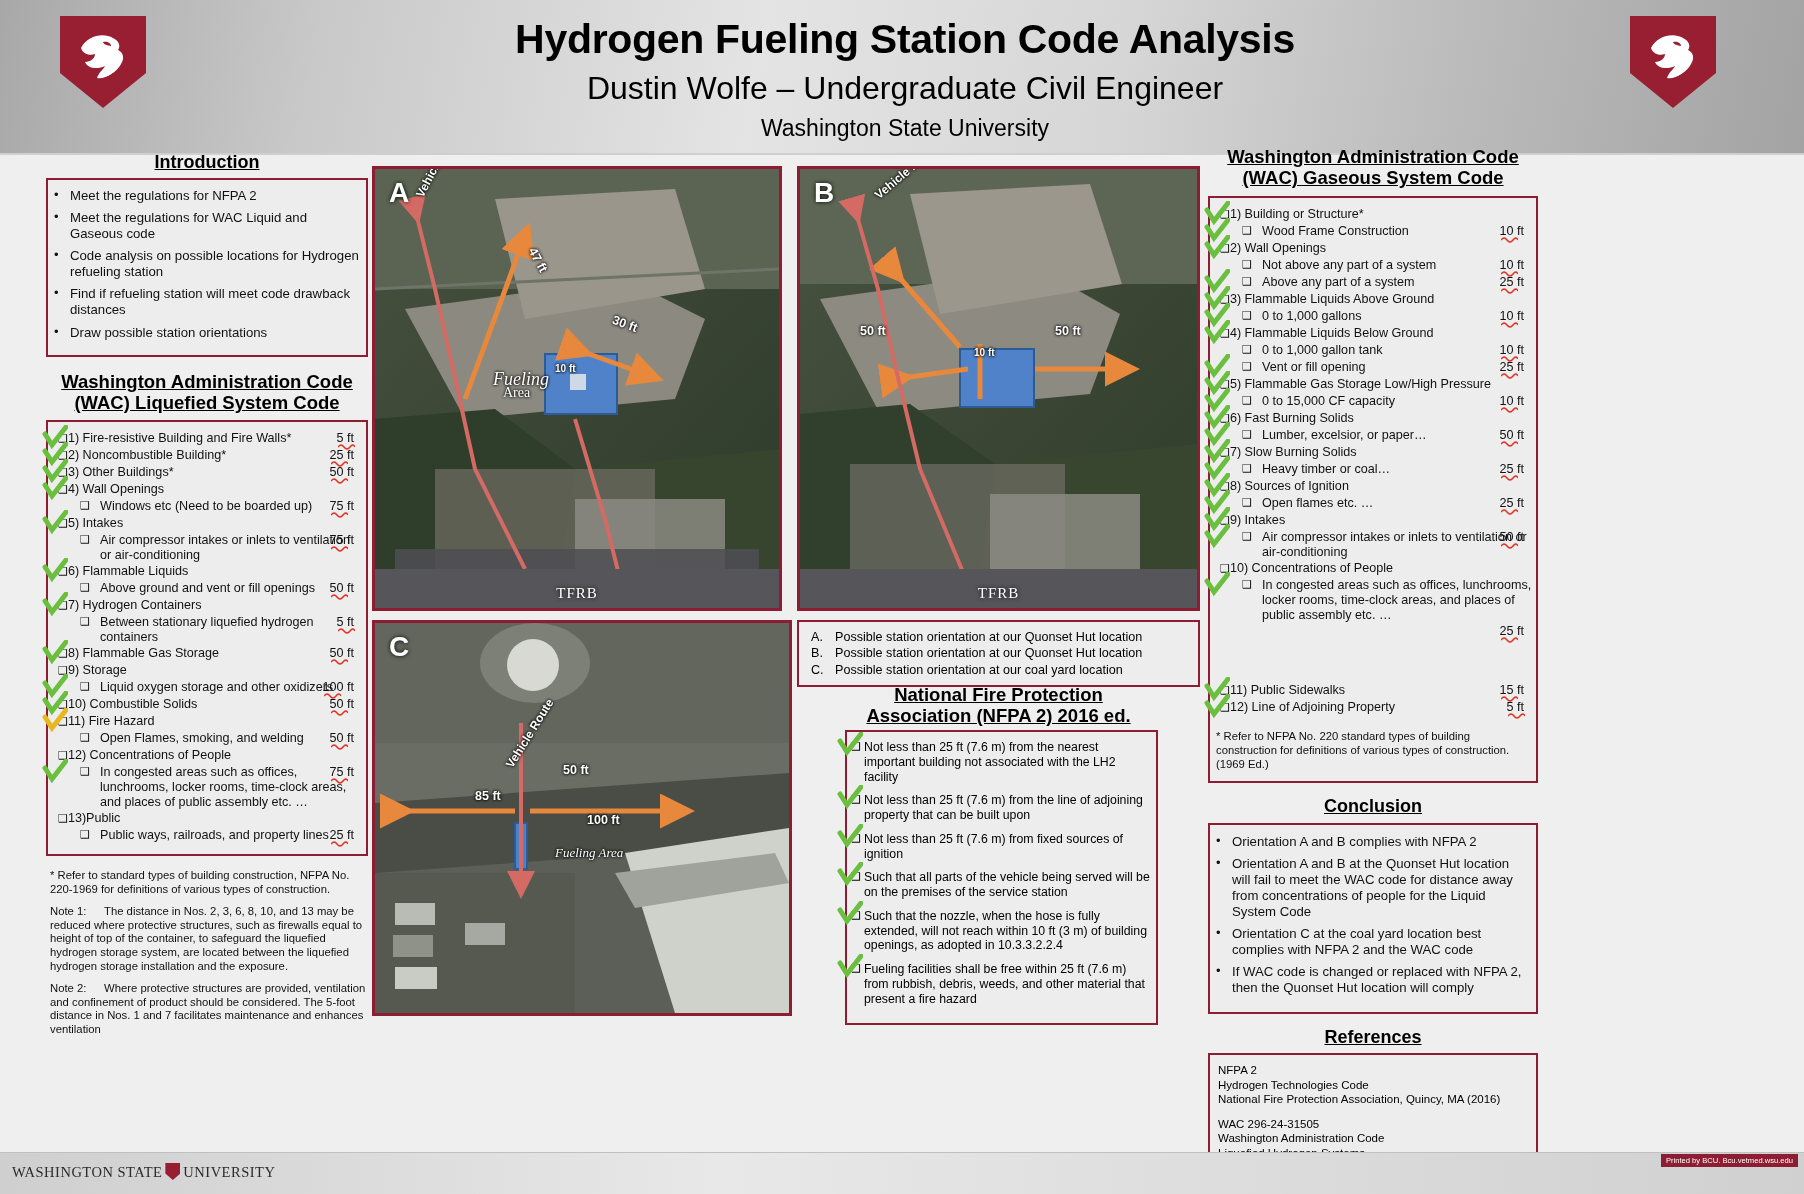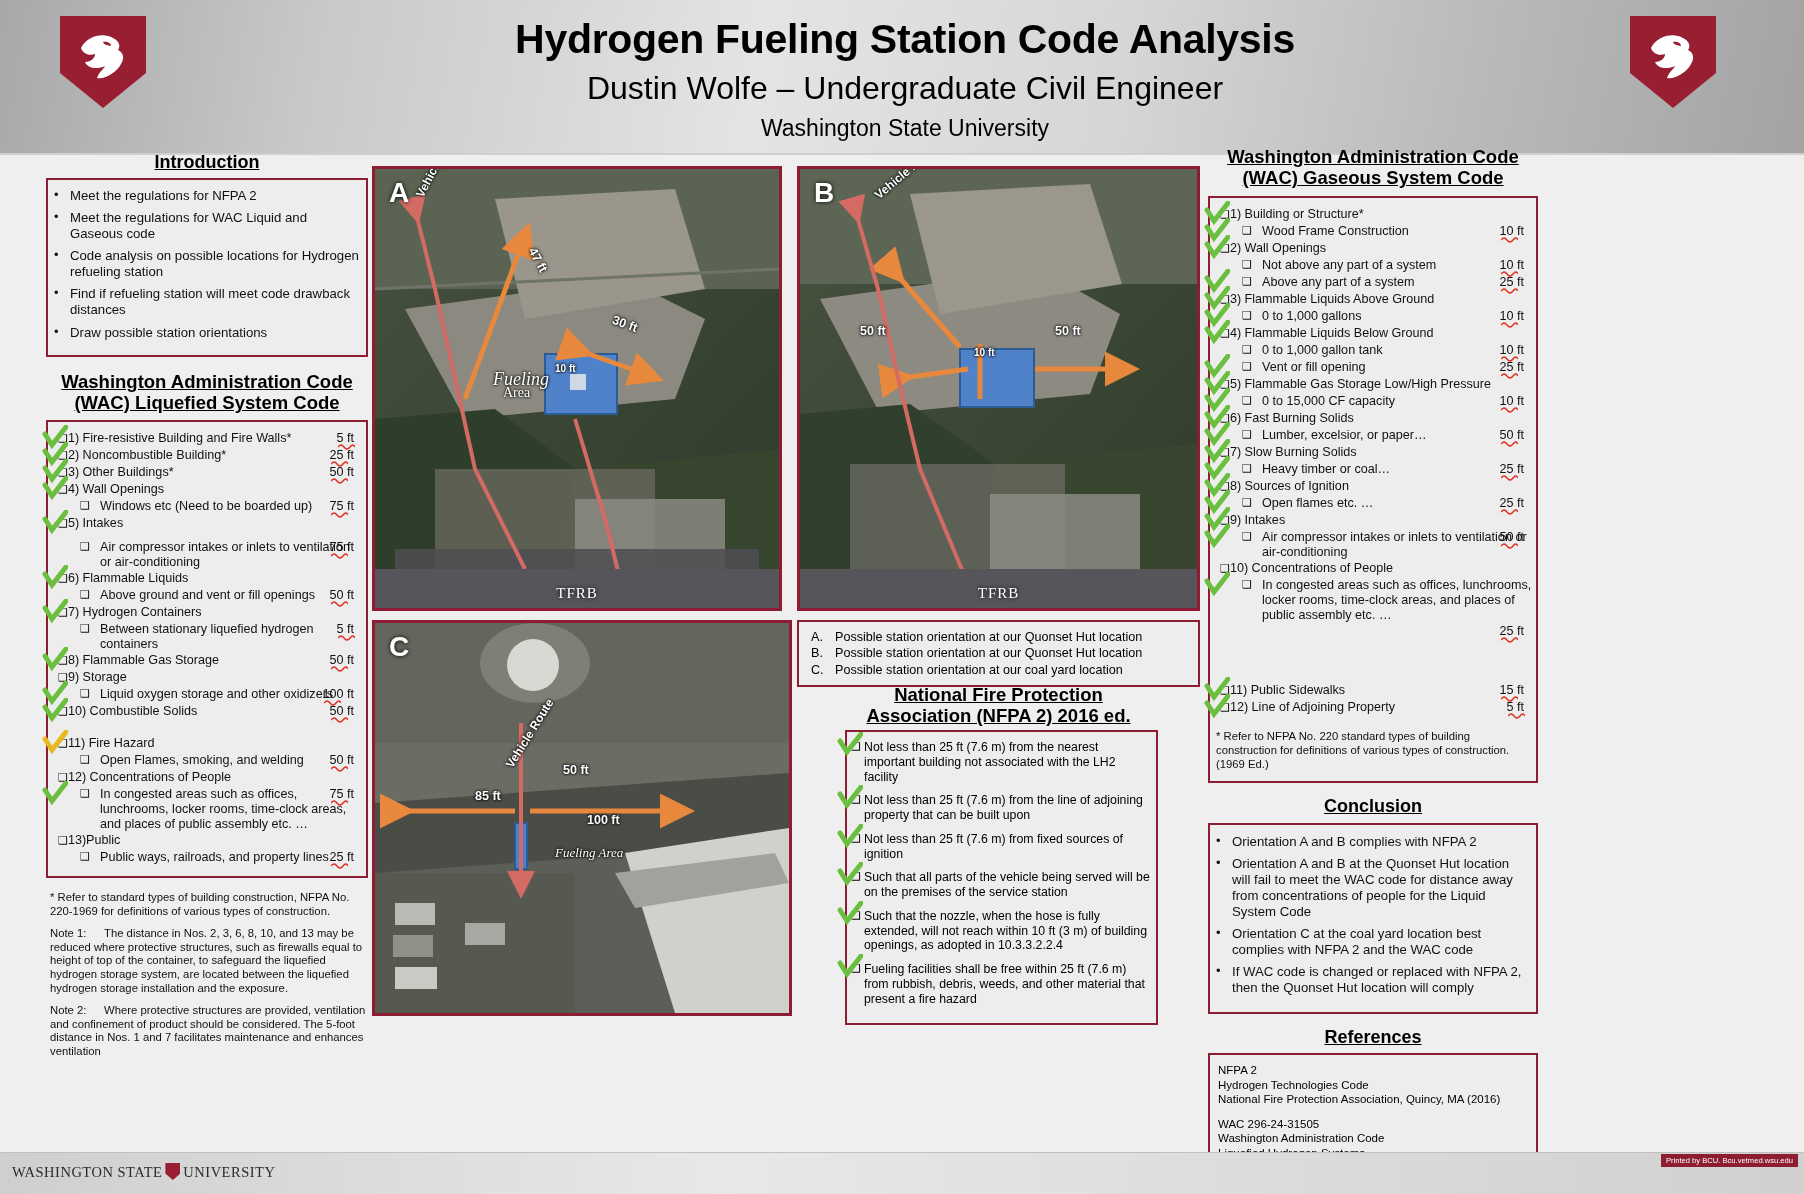--- a/index.html
+++ b/index.html
@@ -208,21 +208,21 @@
             <path d="M0 3 Q3 -1 6 3 T12 3 T17 3" stroke="#e03020" stroke-width="1.4" fill="none"></path>
           </svg></span><span class="check" style="left: -12px; top: -6px;"><svg viewBox="0 0 26 26">
             <path d="M3 9 L10 20 L24 2" stroke="#6bbf3f" stroke-width="5" fill="none" stroke-linecap="round"></path>
           </svg></span></div>
       <div class="code-row lvl1" style="min-height: 16px; margin-bottom: 1px;"><span class="sq">❑</span><span class="lbl">4) Wall Openings</span><span class="check" style="left: -12px; top: -6px;"><svg viewBox="0 0 26 26">
             <path d="M3 9 L10 20 L24 2" stroke="#6bbf3f" stroke-width="5" fill="none" stroke-linecap="round"></path>
           </svg></span></div>
       <div class="code-row lvl2" style="min-height: 16px; margin-bottom: 1px;"><span class="sq">❑</span><span class="lbl">Windows etc (Need to be boarded up)</span><span class="val">75 ft<svg width="17" height="6" style="position:absolute;left:2px;top:13px">
             <path d="M0 3 Q3 -1 6 3 T12 3 T17 3" stroke="#e03020" stroke-width="1.4" fill="none"></path>
           </svg></span></div>
-      <div class="code-row lvl1" style="min-height: 16px; margin-bottom: 8px;"><span class="sq">❑</span><span class="lbl">5) Intakes</span><span class="check" style="left: -12px; top: -6px;"><svg viewBox="0 0 26 26">
+      <div class="code-row lvl1" style="min-height: 16px; margin-bottom: 1px;"><span class="sq">❑</span><span class="lbl">5) Intakes</span><span class="check" style="left: -12px; top: -6px;"><svg viewBox="0 0 26 26">
             <path d="M3 9 L10 20 L24 2" stroke="#6bbf3f" stroke-width="5" fill="none" stroke-linecap="round"></path>
           </svg></span></div>
       <div class="code-row lvl2" style="min-height: 16px; margin-bottom: 1px;"><span class="sq">❑</span><span class="lbl">Air compressor intakes or inlets to ventilation or air-conditioning</span><span class="val">75 ft<svg width="17" height="6" style="position:absolute;left:2px;top:13px">
             <path d="M0 3 Q3 -1 6 3 T12 3 T17 3" stroke="#e03020" stroke-width="1.4" fill="none"></path>
           </svg></span></div>
       <div class="code-row lvl1" style="min-height: 16px; margin-bottom: 1px;"><span class="sq">❑</span><span class="lbl">6) Flammable Liquids</span><span class="check" style="left: -12px; top: -6px;"><svg viewBox="0 0 26 26">
             <path d="M3 9 L10 20 L24 2" stroke="#6bbf3f" stroke-width="5" fill="none" stroke-linecap="round"></path>
           </svg></span></div>
       <div class="code-row lvl2" style="min-height: 16px; margin-bottom: 1px;"><span class="sq">❑</span><span class="lbl">Above ground and vent or fill openings</span><span class="val">50 ft<svg width="17" height="6" style="position:absolute;left:2px;top:13px">
             <path d="M0 3 Q3 -1 6 3 T12 3 T17 3" stroke="#e03020" stroke-width="1.4" fill="none"></path>
@@ -237,21 +237,21 @@
             <path d="M0 3 Q3 -1 6 3 T12 3 T17 3" stroke="#e03020" stroke-width="1.4" fill="none"></path>
           </svg></span><span class="check" style="left: -12px; top: -6px;"><svg viewBox="0 0 26 26">
             <path d="M3 9 L10 20 L24 2" stroke="#6bbf3f" stroke-width="5" fill="none" stroke-linecap="round"></path>
           </svg></span></div>
       <div class="code-row lvl1" style="min-height: 16px; margin-bottom: 1px;"><span class="sq">❑</span><span class="lbl">9) Storage</span></div>
       <div class="code-row lvl2" style="min-height: 16px; margin-bottom: 1px;"><span class="sq">❑</span><span class="lbl">Liquid oxygen storage and other oxidizers</span><span class="val">100 ft<svg width="17" height="6" style="position:absolute;left:2px;top:13px">
             <path d="M0 3 Q3 -1 6 3 T12 3 T17 3" stroke="#e03020" stroke-width="1.4" fill="none"></path>
           </svg></span><span class="check" style="left: -12px; top: -6px;"><svg viewBox="0 0 26 26">
             <path d="M3 9 L10 20 L24 2" stroke="#6bbf3f" stroke-width="5" fill="none" stroke-linecap="round"></path>
           </svg></span></div>
-      <div class="code-row lvl1" style="min-height: 16px; margin-bottom: 16px;"><span class="sq">❑</span><span class="lbl">10) Combustible Solids</span><span class="val">50 ft<svg width="17" height="6" style="position:absolute;left:2px;top:13px">
+      <div class="code-row lvl1" style="min-height: 16px; margin-bottom: 1px;"><span class="sq">❑</span><span class="lbl">10) Combustible Solids</span><span class="val">50 ft<svg width="17" height="6" style="position:absolute;left:2px;top:13px">
             <path d="M0 3 Q3 -1 6 3 T12 3 T17 3" stroke="#e03020" stroke-width="1.4" fill="none"></path>
           </svg></span><span class="check" style="left: -12px; top: -6px;"><svg viewBox="0 0 26 26">
             <path d="M3 9 L10 20 L24 2" stroke="#6bbf3f" stroke-width="5" fill="none" stroke-linecap="round"></path>
           </svg></span></div>
       <div class="code-row lvl1" style="min-height: 16px; margin-bottom: 1px;"><span class="sq">❑</span><span class="lbl">11) Fire Hazard</span><span class="check" style="left: -12px; top: -6px;"><svg viewBox="0 0 26 26">
             <path d="M3 9 L10 20 L24 2" stroke="#e8b820" stroke-width="5" fill="none" stroke-linecap="round"></path>
           </svg></span></div>
       <div class="code-row lvl2" style="min-height: 16px; margin-bottom: 1px;"><span class="sq">❑</span><span class="lbl">Open Flames, smoking, and welding</span><span class="val">50 ft<svg width="17" height="6" style="position:absolute;left:2px;top:13px">
             <path d="M0 3 Q3 -1 6 3 T12 3 T17 3" stroke="#e03020" stroke-width="1.4" fill="none"></path>
           </svg></span></div>

